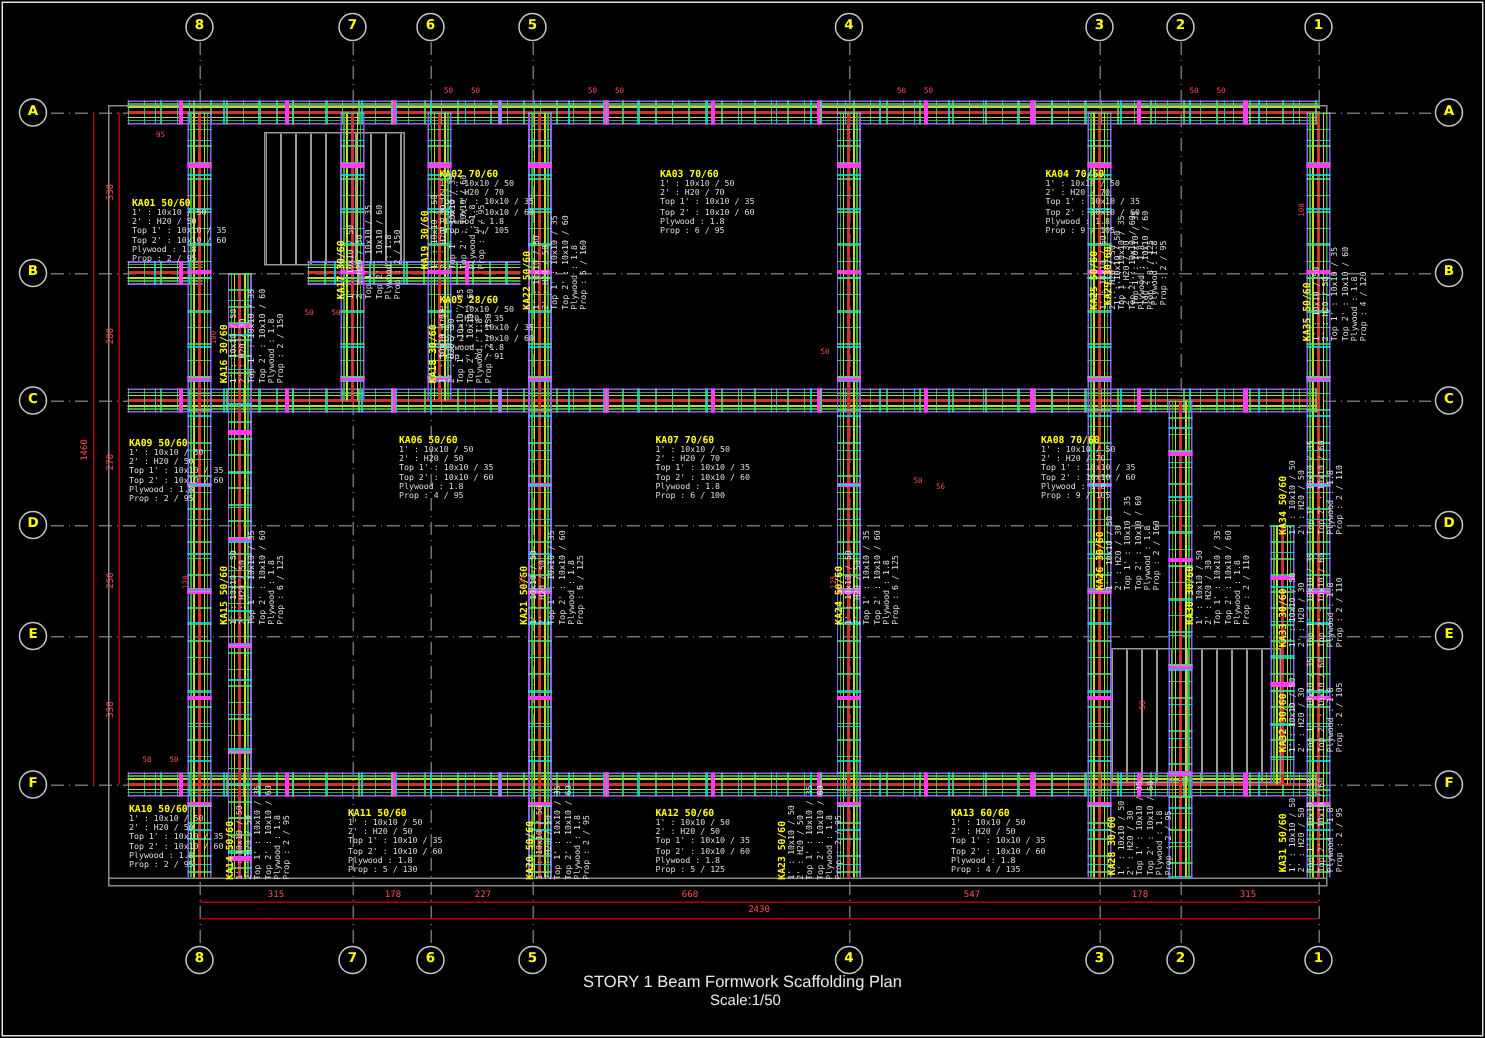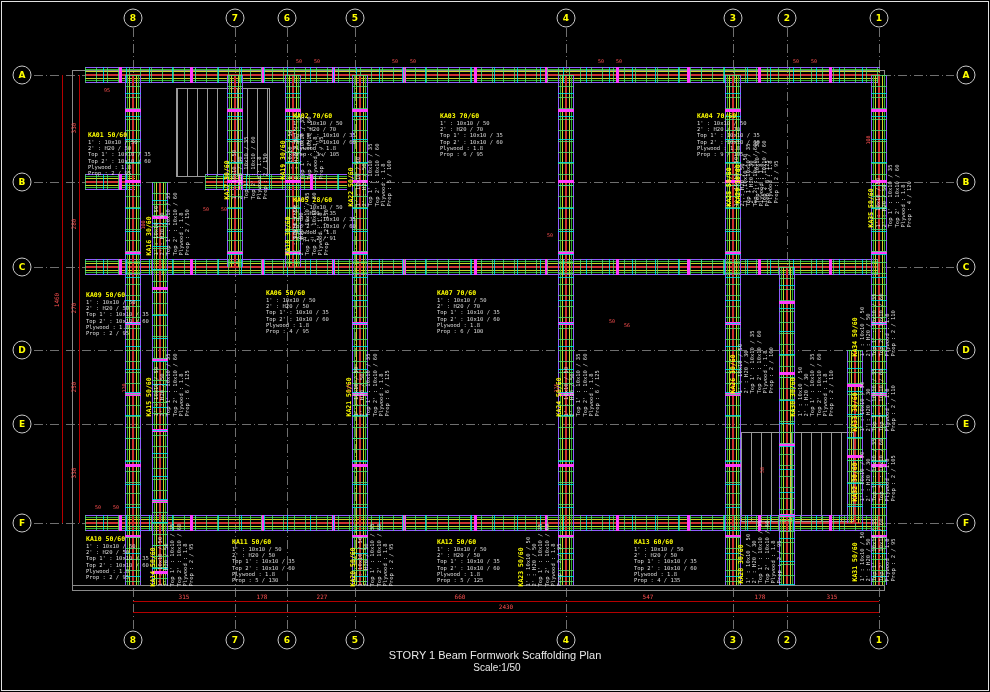--- a/index.html
+++ b/index.html
@@ -173,20 +173,29 @@
     </div>
     <div class="blabel" style="left: 437px; top: 289px;">
       <div class="bname">KA07 70/60</div>
       <div>1' : 10x10 / 50</div>
       <div>2' : H20 / 70</div>
       <div>Top 1' : 10x10 / 35</div>
       <div>Top 2' : 10x10 / 60</div>
       <div>Plywood : 1.8</div>
       <div>Prop : 6 / 100</div>
     </div>
+    <div class="blabel" style="left: 694px; top: 289px;">
+      <div class="bname">KA08 70/60</div>
+      <div>1' : 10x10 / 50</div>
+      <div>2' : H20 / 70</div>
+      <div>Top 1' : 10x10 / 35</div>
+      <div>Top 2' : 10x10 / 60</div>
+      <div>Plywood : 1.8</div>
+      <div>Prop : 9 / 105</div>
+    </div>
     <div class="blabel" style="left: 86px; top: 291px;">
       <div class="bname">KA09 50/60</div>
       <div>1' : 10x10 / 50</div>
       <div>2' : H20 / 50</div>
       <div>Top 1' : 10x10 / 35</div>
       <div>Top 2' : 10x10 / 60</div>
       <div>Plywood : 1.8</div>
       <div>Prop : 2 / 95</div>
     </div>
     <div class="blabel" style="left: 86px; top: 535px;">

